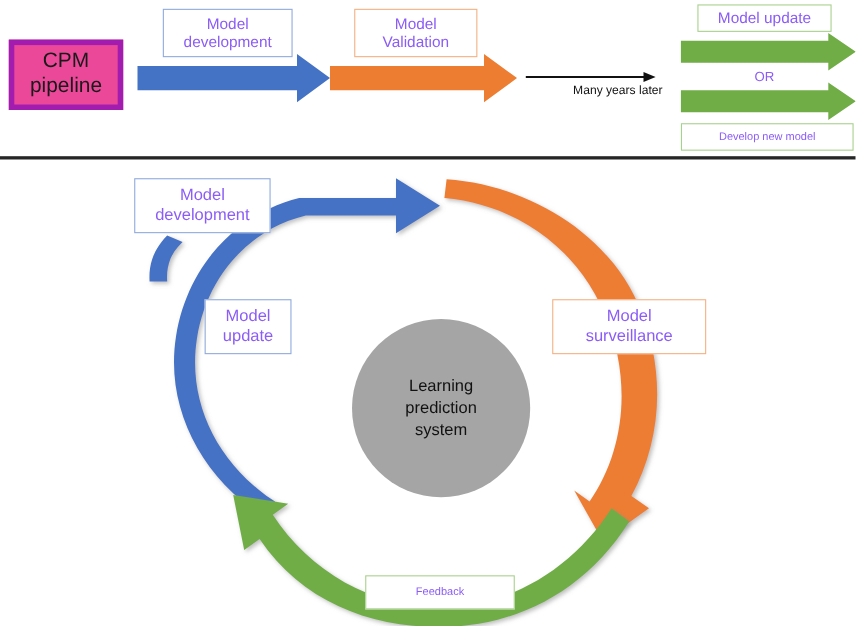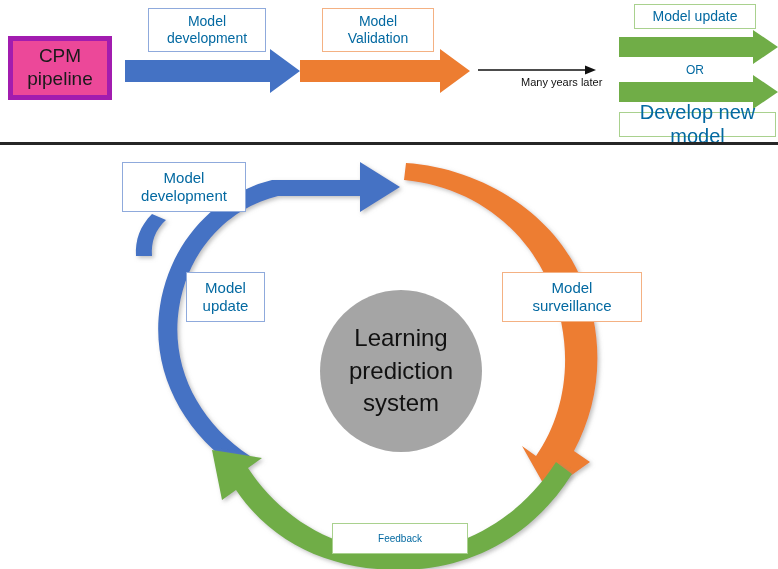--- a/index.html
+++ b/index.html
@@ -23,21 +23,21 @@
   
   .lbl {
     position: absolute;
     box-sizing: border-box;
     background: #ffffff;
     display: flex;
     align-items: center;
     justify-content: center;
     text-align: center;
     line-height: 1.18;
-    color: #0369a1;
+    color: #8b5cf6;
     z-index: 40;
     white-space: pre-line;
   }
   .lbl.blue   { border: 1px solid #8FAADC; }
   .lbl.orange { border: 1px solid #F4B183; }
   .lbl.green  { border: 1px solid #A9D18E; }
   .lbl.plain  { border: none; background: transparent; }
 
   
   #cpm-box {
@@ -123,21 +123,21 @@
 
     <div class="lbl orange" style="left:322px; top:8px; width:112px; height:44px; font-size:14px;">Model
 Validation</div>
 
     <div class="tiny" style="left:489px; top:76px; font-size:11px;margin-left:32px;">Many years later</div>
 
     <div class="lbl green" style="left:634px; top:4px; width:122px; height:25px; font-size:14px;">Model update</div>
 
     <div class="lbl plain" style="left:634px; top:60px; width:122px; height:20px; font-size:12px;">OR</div>
 
-    <div class="lbl green" style="left:619px; top:112px; width:157px; height:25px; font-size:20px;">Develop new model</div>
+    <div class="lbl green" style="left:619px; top:112px; width:157px; height:25px; font-size:10px;">Develop new model</div>
   </div>
 
   <div class="divider" style="top:142px;"></div>
 
   <div id="cycle-panel-group">
 
     <svg class="layer" id="cycle-svg" width="778" height="569">
       <defs>
         <filter id="sh" x="-30%" y="-30%" width="170%" height="170%">
           <feDropShadow dx="2" dy="2" stdDeviation="2" flood-color="#8a8a8a" flood-opacity="0.55"></feDropShadow>
@@ -175,21 +175,21 @@
                C 520 518, 462 552, 400 552
                C 338 552, 282 520, 248 468
                L 262 458
                L 212 450
                L 222 500
                L 236 490
                C 274 546, 334 570, 400 570
                C 468 570, 532 538, 572 474 Z" fill="#70AD47" filter="url(#sh)"></path>
     </svg>
 
-    <div class="gray-circle" style="left:320px; top:290px; width:162px; height:162px; font-size:24px;">Learning
+    <div class="gray-circle" style="left:320px; top:290px; width:162px; height:162px; font-size:15px;">Learning
 prediction
 system</div>
 
     <div class="lbl blue" style="left:122px; top:162px; width:124px; height:50px; font-size:15px;">Model
 development</div>
 
     <div class="lbl blue" style="left:186px; top:272px; width:79px; height:50px; font-size:15px;">Model
 update</div>
 
     <div class="lbl orange" style="left:502px; top:272px; width:140px; height:50px; font-size:15px;">Model

